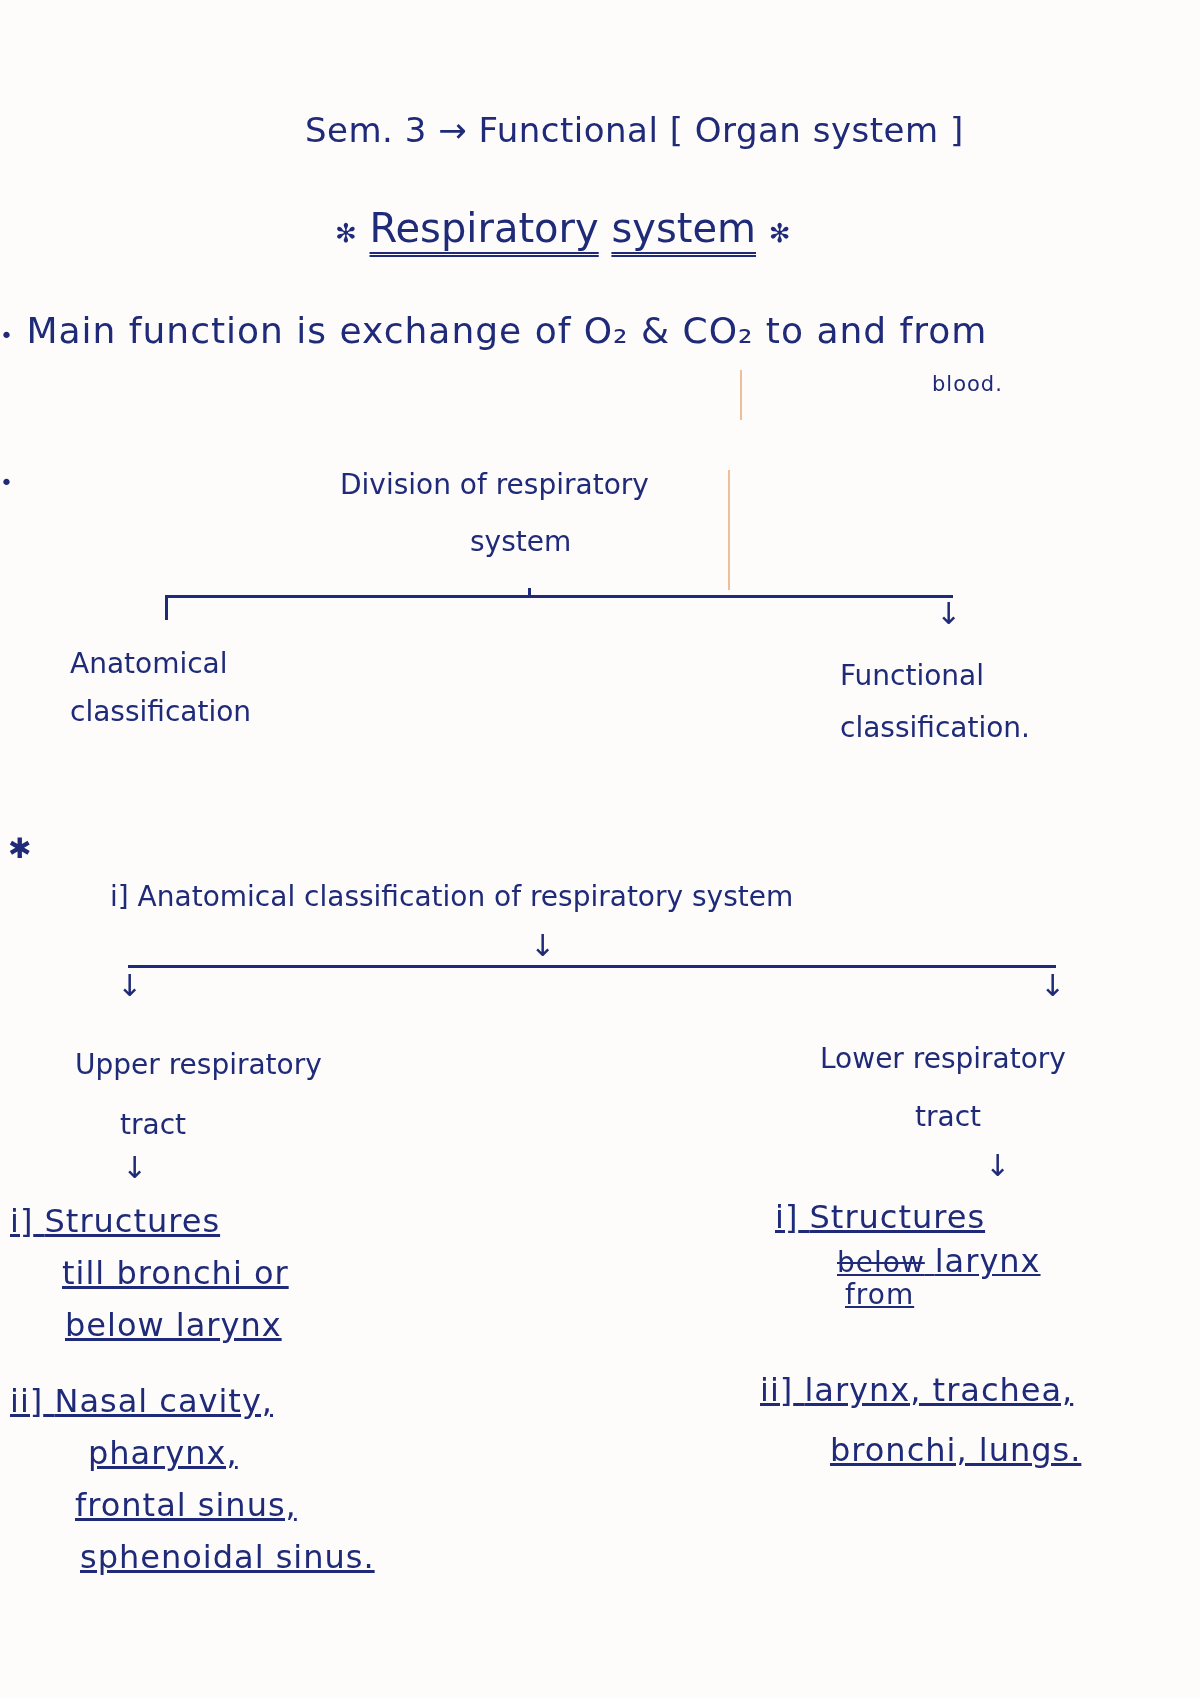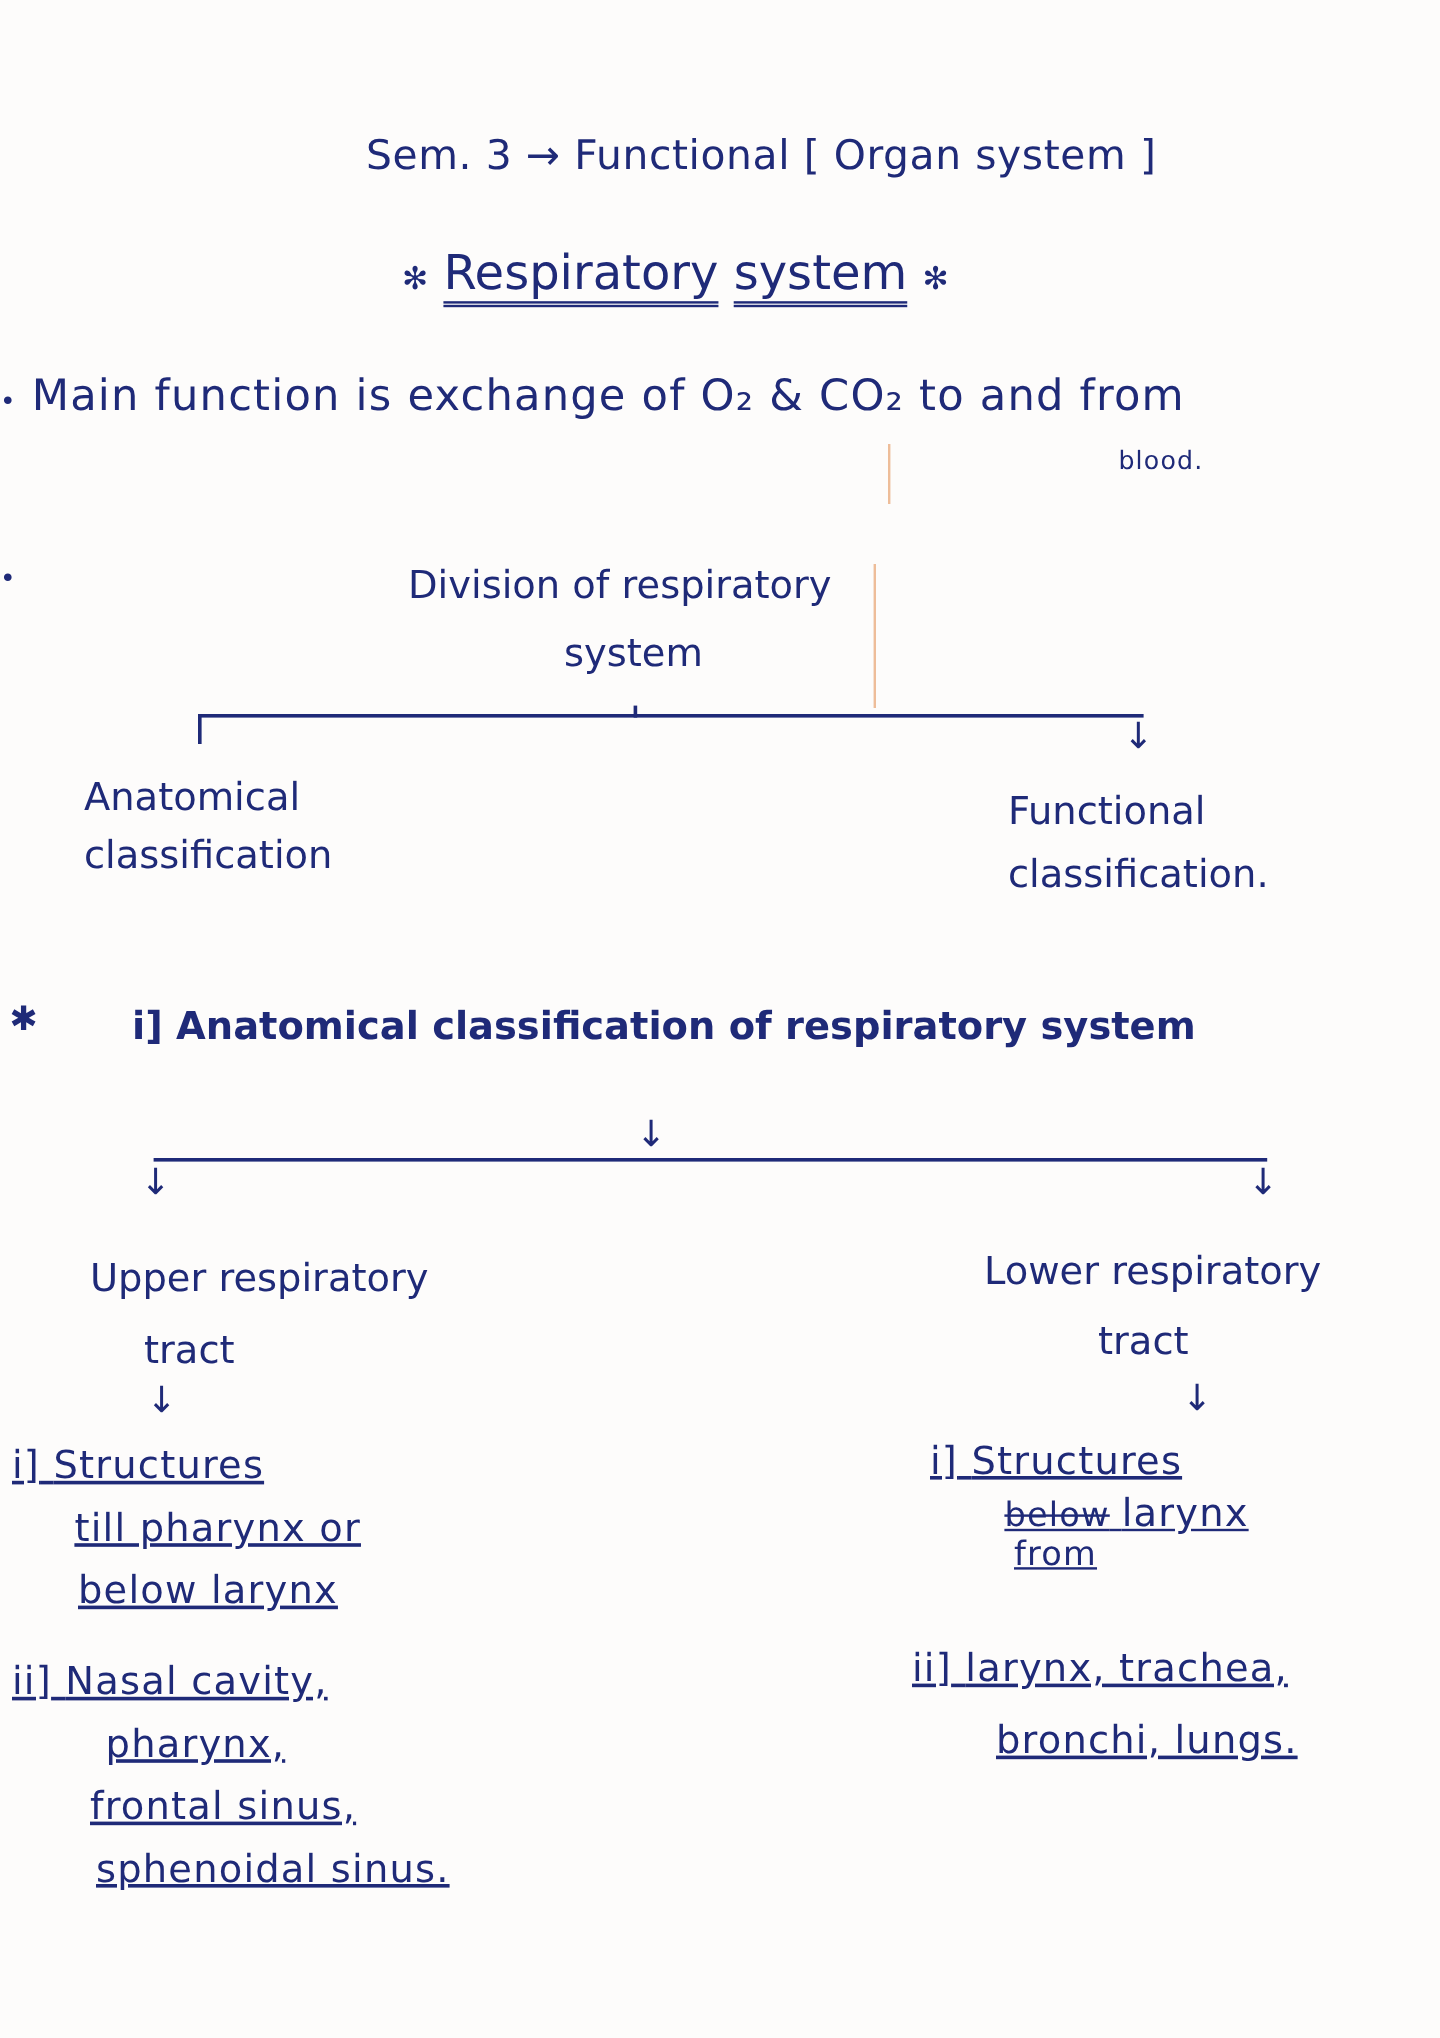--- a/index.html
+++ b/index.html
@@ -8,21 +8,21 @@
       background: #fdfcfb;
       font-family: "DejaVu Sans", sans-serif;
       color: #1f2a78;
     }
     .ink { color: #1f2a78; }
     .abs { position: absolute; white-space: nowrap; }
     .header { font-size: 34px; letter-spacing: 0.5px; }
     .title { font-size: 40px; }
     .title-word { text-decoration: underline; text-decoration-style: double; text-underline-offset: 10px; text-decoration-thickness: 2px; }
     .body-text { font-size: 36px; letter-spacing: 1px; }
-    .mid { font-size: 32px; }
+    .mid { font-size: 28px; }
     .small { font-size: 32px; letter-spacing: 1px; text-decoration: underline; }
     .struck { text-decoration: line-through; }
     .line { position: absolute; background: #1f2a78; }
     .arrow { position: absolute; font-size: 30px; color: #1f2a78; }
     .margin-red { position: absolute; width: 2px; background: #e7a36f; opacity: 0.7; }
   </style>
 </head>
 <body>
 
 <div class="margin-red" style="left:740px; top:370px; height:50px;"></div>
@@ -60,36 +60,36 @@
 <div class="abs mid ink" style="left:70px; top:640px; line-height:48px;">
   <div>Anatomical</div>
   <div>classification</div>
 </div>
 <div class="abs mid ink" style="left:840px; top:650px; line-height:52px;">
   <div>Functional</div>
   <div>classification.</div>
 </div>
 
 <div class="abs ink" style="left:8px; top:832px; font-size:28px;">✱</div>
-<div class="abs mid ink" style="left:110px; top:836px;font-weight:bold;">i] Anatomical classification of respiratory system</div>
+<div class="abs mid ink" style="left:110px; top:880px;">i] Anatomical classification of respiratory system</div>
 <div class="arrow" style="left:530px; top:928px;">↓</div>
 
 <div class="line" style="left:128px; top:965px; width:928px; height:3px;"></div>
 <div class="arrow" style="left:117px; top:968px;">↓</div>
 <div class="arrow" style="left:1040px; top:968px;">↓</div>
 
 <div class="abs mid ink" style="left:75px; top:1035px; line-height:60px;">
   <div>Upper respiratory</div>
   <div style="padding-left:45px;">tract</div>
 </div>
 <div class="arrow" style="left:122px; top:1150px;">↓</div>
 
 <div class="abs small ink" style="left:10px; top:1195px; line-height:52px;">
   <div><span>i]</span> <span>Structures</span></div>
-  <div style="padding-left:52px;">till pharynx or</div>
+  <div style="padding-left:52px;">till bronchi or</div>
   <div style="padding-left:55px;">below larynx</div>
 </div>
 
 <div class="abs small ink" style="left:10px; top:1375px; line-height:52px;">
   <div><span>ii]</span> <span>Nasal cavity,</span></div>
   <div style="padding-left:78px;">pharynx,</div>
   <div style="padding-left:65px;">frontal sinus,</div>
   <div style="padding-left:70px;">sphenoidal sinus.</div>
 </div>
 

